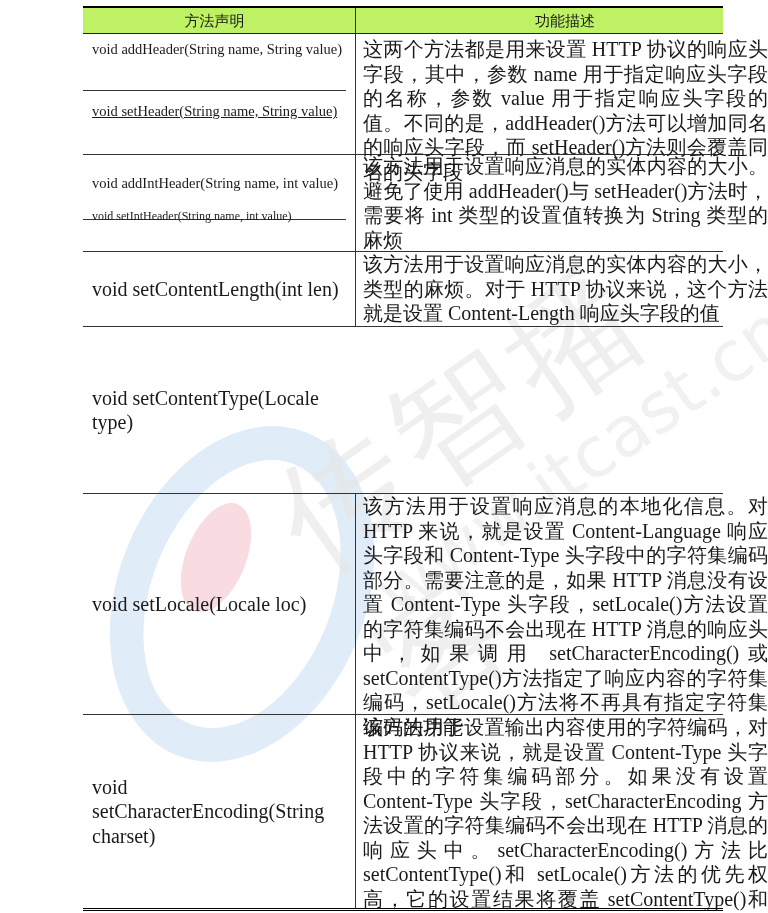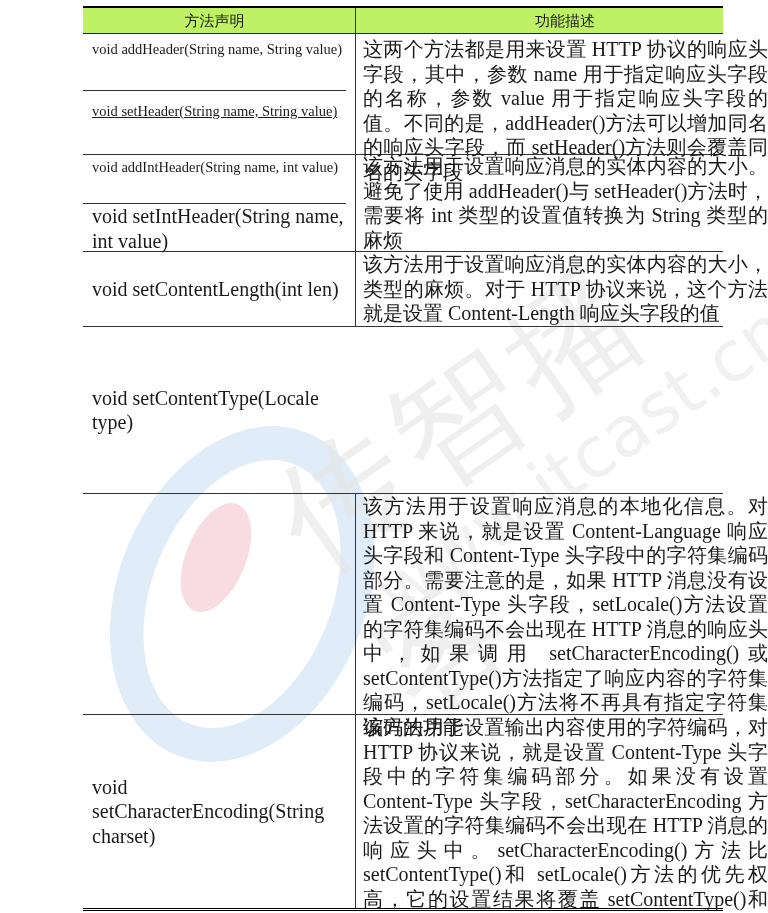--- a/index.html
+++ b/index.html
@@ -40,35 +40,36 @@
     <div class="cell c-right">功能描述</div>
   </div>
 
   <div class="row" style="top:28px;height:121px;">
     <div class="subrow first" style="top:0;height:57px;padding-top:3px;font-size:14.5px;line-height:24.5px;">void addHeader(String name, String value)</div>
     <div class="subrow" style="top:57px;height:63px;padding-top:8px;font-size:14.5px;line-height:24.5px;text-decoration:underline;">void setHeader(String name, String value)</div>
     <div class="cell c-right" style="padding-top:3px;">这两个方法都是用来设置 HTTP 协议的响应头字段，其中，参数 name 用于指定响应头字段的名称，参数 value 用于指定响应头字段的值。不同的是，addHeader()方法可以增加同名的响应头字段，而 setHeader()方法则会覆盖同名的头字段</div>
   </div>
 
   <div class="row" style="top:149px;height:97px;">
-    <div class="subrow first" style="top:0;height:49px;padding-top:0;font-size:14.5px;line-height:24.5px;">void addIntHeader(String name, int value)</div>
-    <div class="subrow" style="top:49px;height:47px;padding-top:0;font-size:20px;line-height:24.5px;">void setIntHeader(String name, int value)</div>
+    <div class="subrow first" style="top:16px;height:49px;padding-top:0;font-size:14.5px;line-height:24.5px;">void addIntHeader(String name, int value)</div>
+    <div class="subrow" style="top:49px;height:47px;padding-top:0;font-size:12px;line-height:24.5px;">void setIntHeader(String name, int value)</div>
     <div class="cell c-right vcenter">该方法用于设置响应消息的实体内容的大小。避免了使用 addHeader()与 setHeader()方法时，需要将 int 类型的设置值转换为 String 类型的麻烦</div>
   </div>
 
   <div class="row" style="top:246px;height:75px;">
     <div class="cell c-left vcenter">void setContentLength(int len)</div>
     <div class="cell c-right vcenter">该方法用于设置响应消息的实体内容的大小，类型的麻烦。对于 HTTP 协议来说，这个方法就是设置 Content-Length 响应头字段的值</div>
   </div>
 
   <div class="row" style="top:321px;height:167px;">
     <div class="cell c-left vcenter">void setContentType(Locale type)</div>
   </div>
 
   <div class="row" style="top:488px;height:221px;">
+    <div class="cell c-left vcenter">void setLocale(Locale loc)</div>
     <div class="cell c-right">该方法用于设置响应消息的本地化信息。对 HTTP 来说，就是设置 Content-Language 响应头字段和 Content-Type 头字段中的字符集编码部分。需要注意的是，如果 HTTP 消息没有设置 Content-Type 头字段，setLocale()方法设置的字符集编码不会出现在 HTTP 消息的响应头中，如果调用 setCharacterEncoding()或 setContentType()方法指定了响应内容的字符集编码，setLocale()方法将不再具有指定字符集编码的功能</div>
   </div>
 
   <div class="row last" style="top:709px;height:196px;">
     <div class="cell c-right">该方法用于设置输出内容使用的字符编码，对 HTTP 协议来说，就是设置 Content-Type 头字段中的字符集编码部分。如果没有设置 Content-Type 头字段，setCharacterEncoding 方法设置的字符集编码不会出现在 HTTP 消息的响应头中。setCharacterEncoding()方法比 setContentType()和 setLocale()方法的优先权高，它的设置结果将覆盖 setContentType()和 setLocale()方法所设置的字符码表</div>
     <div class="cell c-left vcenter" style="padding-right:20px;">void setCharacterEncoding(String charset)</div>
   </div>
 </div>
 
 </body></html>

